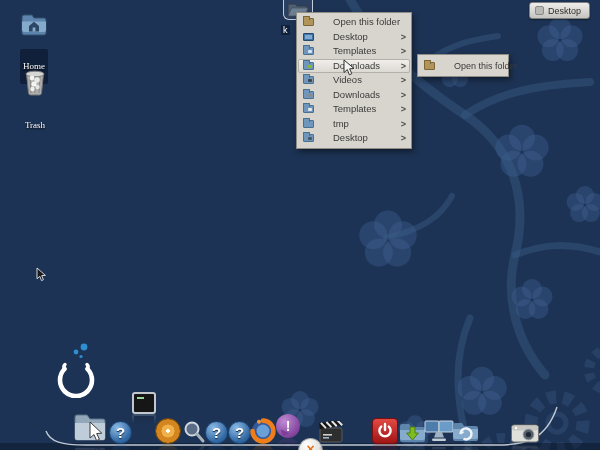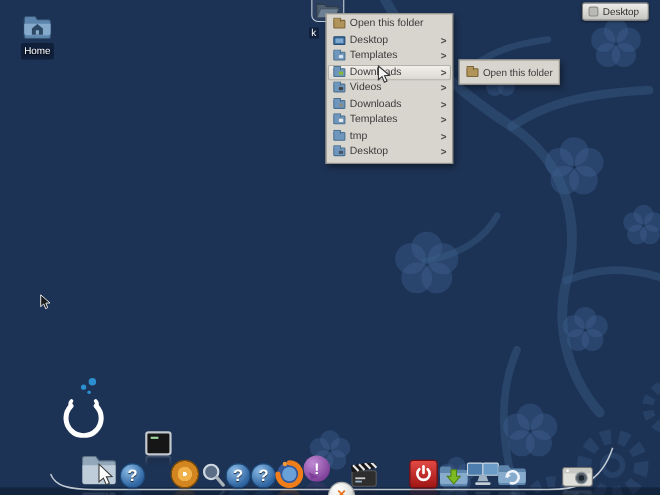--- a/index.html
+++ b/index.html
@@ -6,35 +6,35 @@
   *{box-sizing:border-box;}
   #screen{
     position:relative;width:600px;height:450px;overflow:hidden;
     background:#1d3355;
     font-family:"Liberation Sans","DejaVu Sans",sans-serif;
   }
   .wallpaper-art{position:absolute;left:0;top:0;z-index:0;pointer-events:none;}
 
   
   .desk-icon{position:absolute;width:48px;display:flex;flex-direction:column;align-items:center;z-index:5;}
-  .desk-icon .dlabel{margin-top:2px;font-size:9px;color:#fff;line-height:11px;padding:2px 3px;border-radius:2px;text-shadow:0 1px 2px #000;}
+  .desk-icon .dlabel{margin-top:12px;font-size:9px;color:#fff;line-height:11px;padding:12px 3px;border-radius:2px;text-shadow:0 1px 2px #000;font-family:Liberation Serif, serif;}
   .dlabel.boxed{background:rgba(8,18,40,.6);}
 
   
   .folder-widget{position:absolute;left:283px;top:-7px;width:30px;height:27px;z-index:8;
     border:1px solid rgba(225,232,240,.85);border-radius:6px;background:rgba(255,255,255,.07);
     display:flex;align-items:flex-end;justify-content:center;padding-bottom:2px;}
   .folder-widget-label{position:absolute;left:281px;top:25px;z-index:9;font-size:9px;color:#fff;
     background:rgba(8,18,40,.6);padding:0 2px;border-radius:1px;}
 
   
   .menu{position:absolute;left:296px;top:12px;width:116px;z-index:20;
     background:#d8d5cf;border:1px solid #8f8c86;padding:2px 1px;
     box-shadow:2px 3px 6px rgba(0,0,0,.45);}
-  .menu-item{height:14.5px;display:flex;align-items:center;padding:0 4px 0 5px;gap:4px;}
+  .menu-item{height:14.5px;display:flex;align-items:center;padding:0 4px 0 5px;gap:19px;}
   .menu-item .mi-label{flex:1;font-size:9.5px;color:#3a3a38;line-height:10px;white-space:nowrap;}
   .menu-item .mi-arrow{font-size:9px;color:#4a4a46;font-weight:bold;}
   .menu-item.highlighted{background:linear-gradient(#f1efeb,#dcd9d3);border:1px solid #b3b0aa;border-radius:2px;height:14.5px;padding:0 3px 0 4px;}
   .submenu{position:absolute;left:417px;top:54px;width:92px;z-index:21;
     background:#d8d5cf;border:1px solid #8f8c86;padding:2px 1px;
     box-shadow:2px 3px 6px rgba(0,0,0,.45);}
   .submenu .menu-item{height:17px;}
   .submenu .mi-label{font-size:9px;}
 
   
@@ -178,20 +178,33 @@
   <div class="desk-icon" style="left:10px;top:12px;">
     <svg width="28" height="25" viewBox="0 0 28 25">
       <path d="M2 5 q0-2 2-2 h8 l2 3 h10 q2 0 2 2 v13 q0 2-2 2 H4 q-2 0-2-2 z" fill="#5c84ad" stroke="#33536f" stroke-width="1"></path>
       <path d="M2 9.5 h24 v8.5 q0 2-2 2 H4 q-2 0-2-2 z" fill="#86aacb"></path>
       <path d="M9 14 l5-4.2 5 4.2 v5.5 h-10 z" fill="#2c4763"></path>
       <rect x="12.6" y="15.5" width="2.8" height="4" fill="#86aacb"></rect>
     </svg>
     <span class="dlabel boxed">Home</span>
   </div>
 
+  <div class="desk-icon" style="left:11px;top:68px;">
+    <svg width="26" height="28" viewBox="0 0 26 28">
+      <path d="M4.5 6 L6.5 25 q0.2 2 2.2 2 h8.6 q2 0 2.2-2 L21.5 6" fill="#aeaeac" stroke="#757573" stroke-width="1"></path>
+      <path d="M8 8 L9 25 M13 8 L13 25 M18 8 L17 25" stroke="#8c8c8a" stroke-width="1.2" fill="none"></path>
+      <ellipse cx="13" cy="6" rx="9" ry="2.8" fill="#d6d6d4" stroke="#828280" stroke-width="1"></ellipse>
+      <circle cx="10" cy="10" r="2.4" fill="#f2f2f0"></circle>
+        <circle cx="15" cy="12" r="2.8" fill="#e8e8e6"></circle>
+      <circle cx="12" cy="16" r="2.6" fill="#f4f4f2"></circle>
+        <circle cx="15.5" cy="19" r="2.2" fill="#e4e4e2"></circle>
+      <circle cx="10.5" cy="21" r="2.2" fill="#efefed"></circle>
+    </svg>
+    <span class="dlabel">Trash</span>
+  </div>
 
   <div class="folder-widget">
     <svg width="22" height="16" viewBox="0 0 22 16">
       <path d="M1 3 h7 l2 2 h10 v10 H1 z" fill="#4e5f72" stroke="#2e3b49" stroke-width="1"></path>
       <path d="M4.5 7 h16.5 l-3 8 H1.2 z" fill="#6e8094" stroke="#42505f" stroke-width="0.8"></path>
     </svg>
   </div>
   <span class="folder-widget-label">k</span>
 
   <div class="menu">

